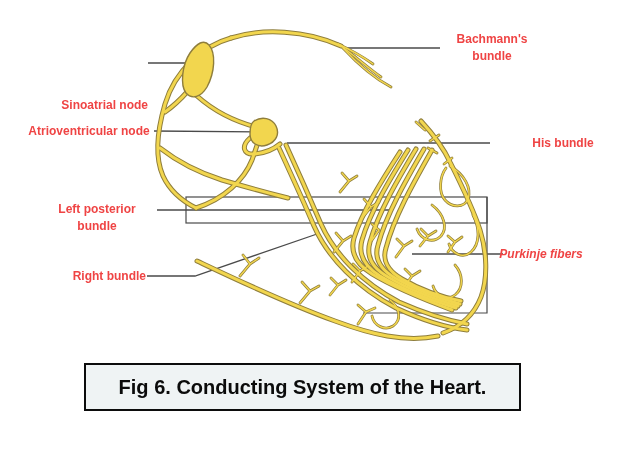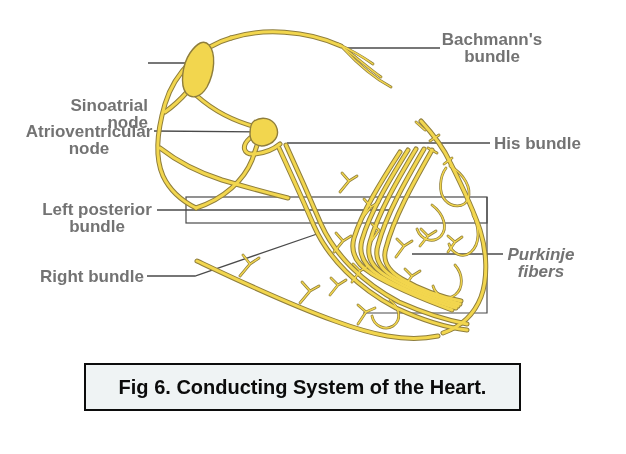--- a/index.html
+++ b/index.html
@@ -6,23 +6,23 @@
   .stage{
     position:relative;
     width:626px;height:454px;
     background:#fff;
     font-family:"Liberation Sans", sans-serif;
     overflow:hidden;
   }
   .stage svg{position:absolute;left:0;top:0;}
   .diagram-label{
     position:absolute;
-    font-size:17px;
+    font-size:12px;
     font-weight:bold;
-    color:#737373;
+    color:#ef4444;
     line-height:17px;
     letter-spacing:0;
     z-index:2;
   }
   .leader{stroke:var(--leader_line,#4a4a4a);stroke-width:1.3;fill:none;}
   .box{stroke:var(--leader_line,#4a4a4a);stroke-width:1.2;fill:none;}
   .under{stroke:var(--conduction_outline,#8F7E3C);stroke-width:5;fill:none;stroke-linecap:round;stroke-linejoin:round;}
   .over{stroke:var(--conduction_yellow,#F2D64E);stroke-width:3;fill:none;stroke-linecap:round;stroke-linejoin:round;}
   .tunder{stroke:var(--conduction_outline,#8F7E3C);stroke-width:2.8;fill:none;stroke-linecap:round;stroke-linejoin:round;}
   .tover{stroke:var(--conduction_yellow,#F2D64E);stroke-width:1.4;fill:none;stroke-linecap:round;stroke-linejoin:round;}
@@ -118,25 +118,25 @@
       <path class="node-fill" d="M 254,121 C 262,116 272,118 276,126 C 280,134 276,142 267,145 C 258,148 250,143 250,134 C 250,127 251,123 254,121 Z"></path>
     </g>
   </svg>
 
   <div class="diagram-label" style="left:28px;top:55px;width:120px;text-align:right;margin-top:42px;">Sinoatrial node</div>
 
   <div class="diagram-label" style="left:24px;top:123px;width:130px;text-align:center;">Atrioventricular node</div>
 
   <div class="diagram-label" style="left:40px;top:201px;width:114px;text-align:center;">Left posterior bundle</div>
 
-  <div class="diagram-label" style="left:40px;top:268px;width:106px;text-align:left;">Right bundle</div>
+  <div class="diagram-label" style="left:40px;top:268px;width:106px;text-align:right;">Right bundle</div>
 
   <div class="diagram-label" style="left:440px;top:31px;width:104px;text-align:center;">Bachmann's bundle</div>
 
-  <div class="diagram-label" style="left:494px;top:135px;width:90px;text-align:left;">His bundle</div>
+  <div class="diagram-label" style="left:518px;top:135px;width:90px;text-align:center;">His bundle</div>
 
   <div class="diagram-label" style="left:498px;top:246px;width:86px;text-align:center;font-style:italic;">Purkinje fibers</div>
 
   <div class="caption-box">
     <span class="caption-text">Fig 6. Conducting System of the Heart.</span>
   </div>
 
 </div>
 
 </body></html>

